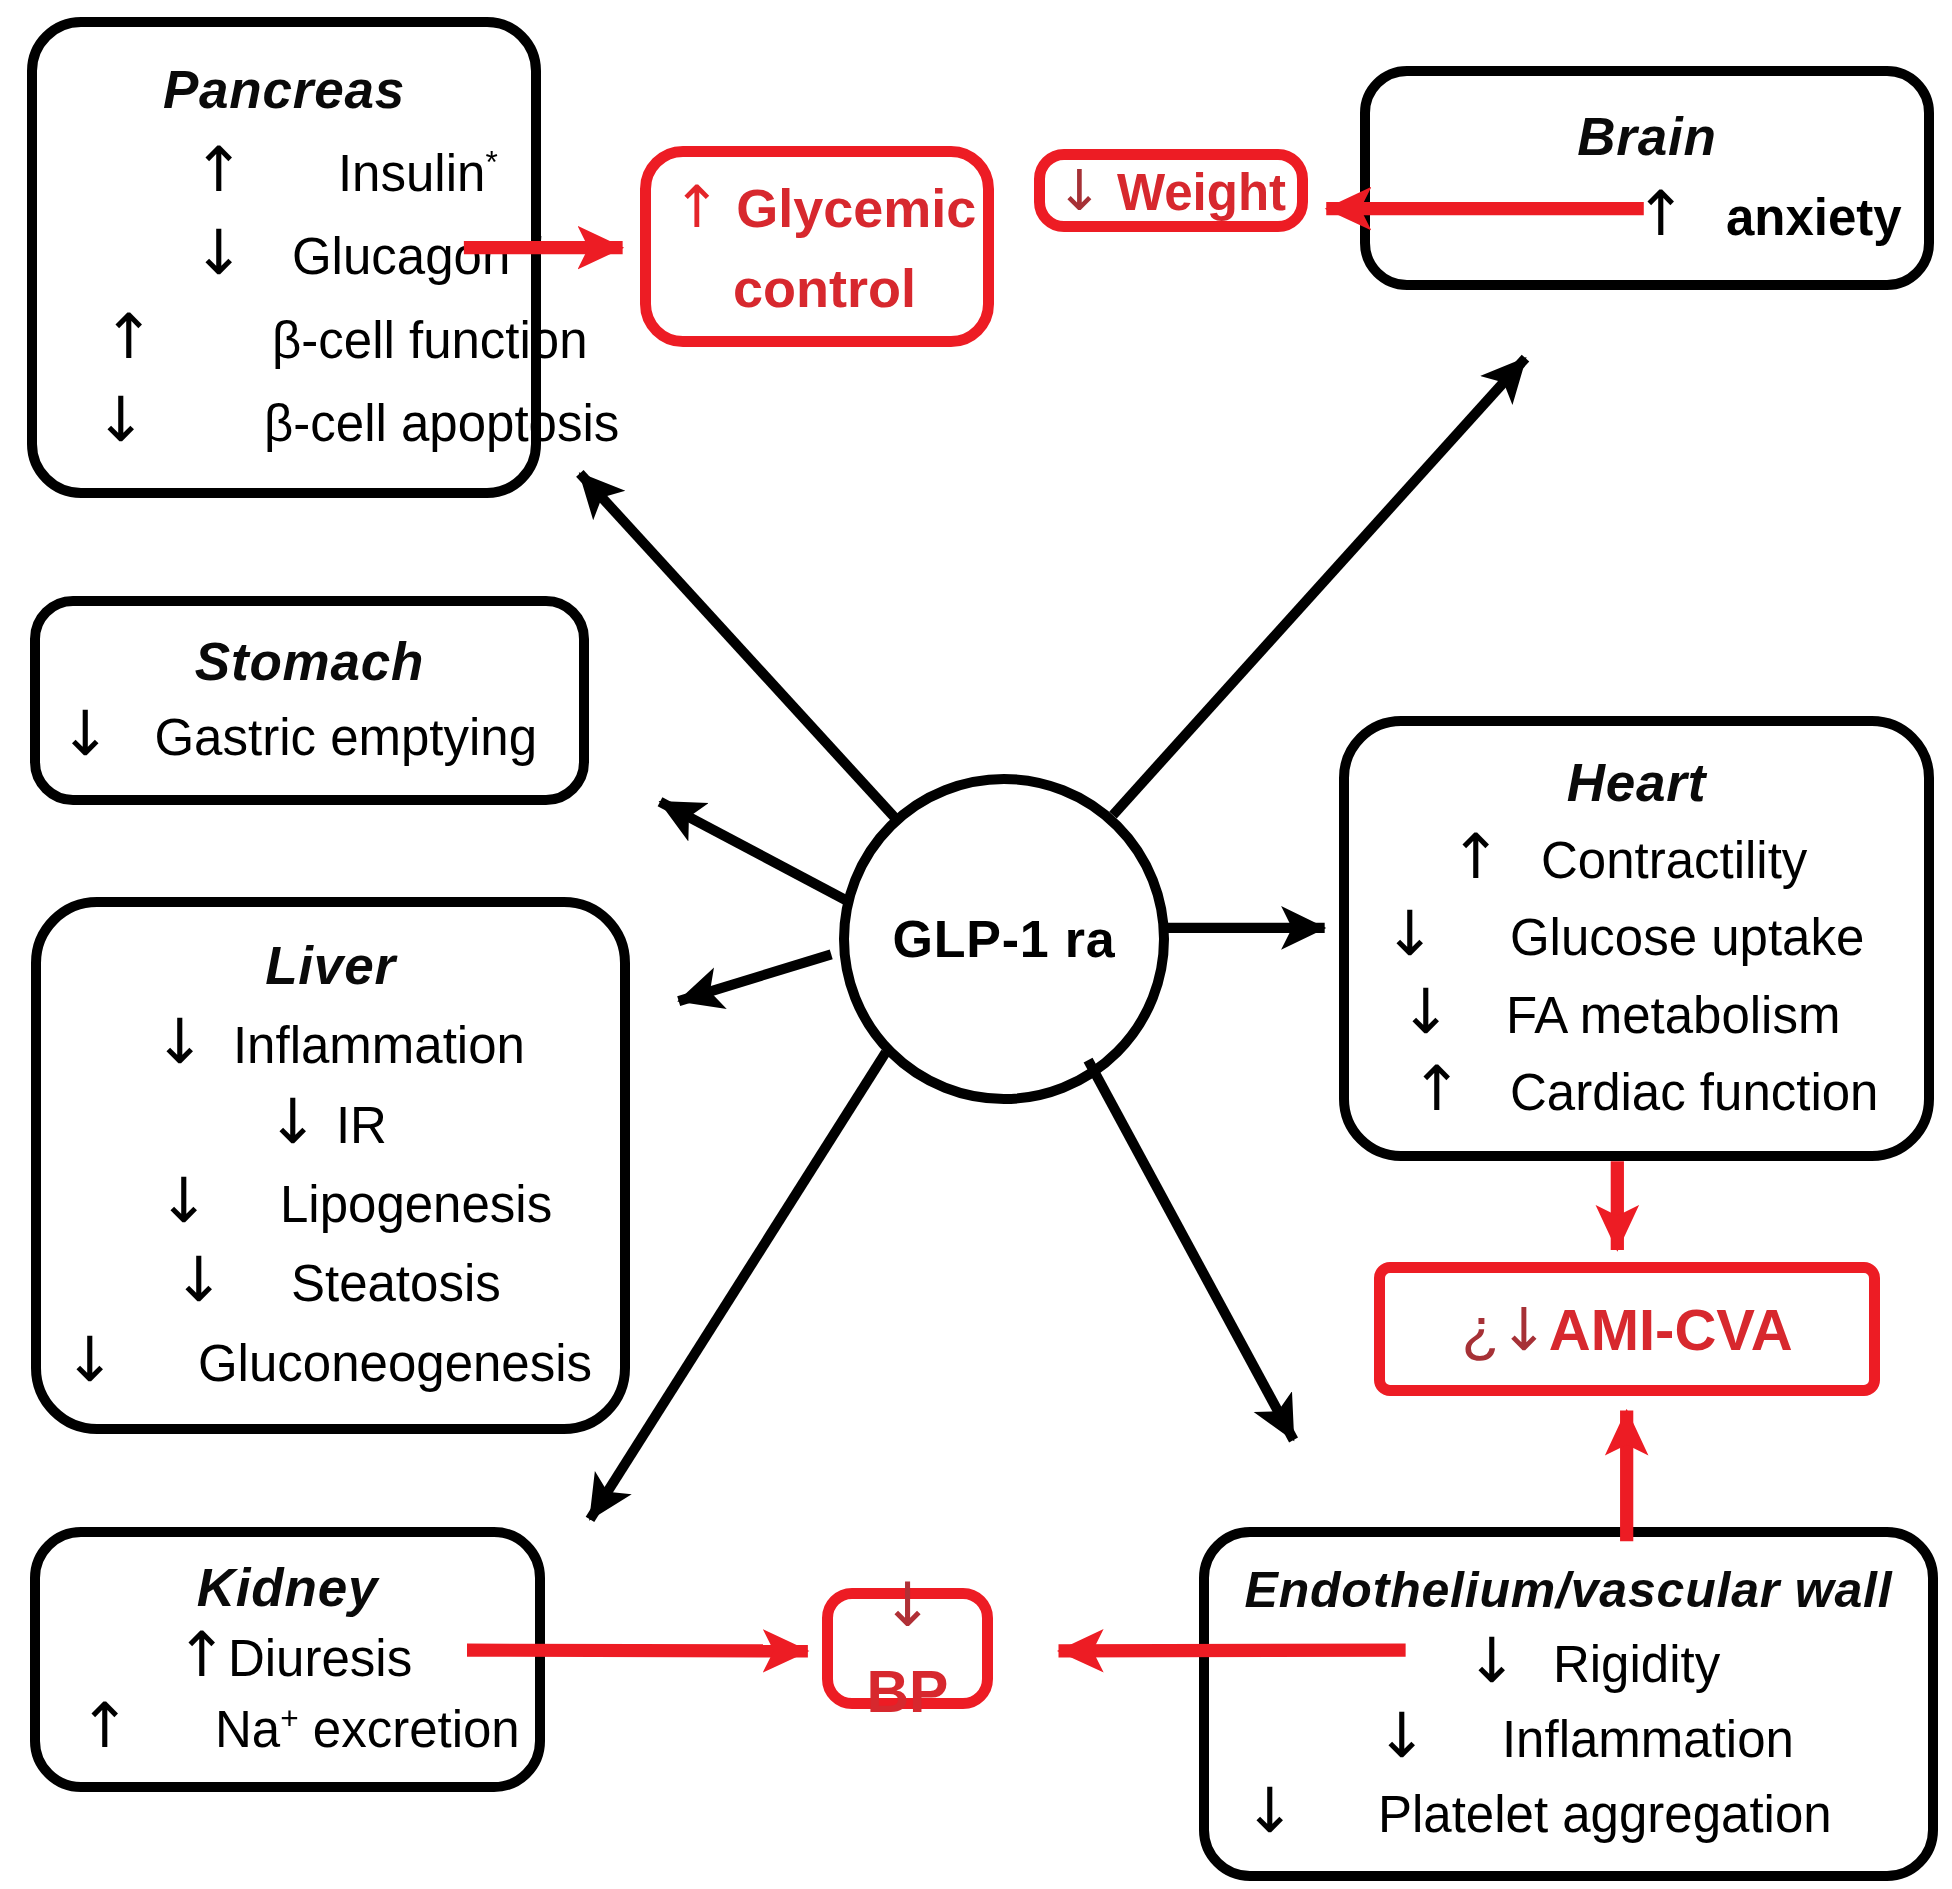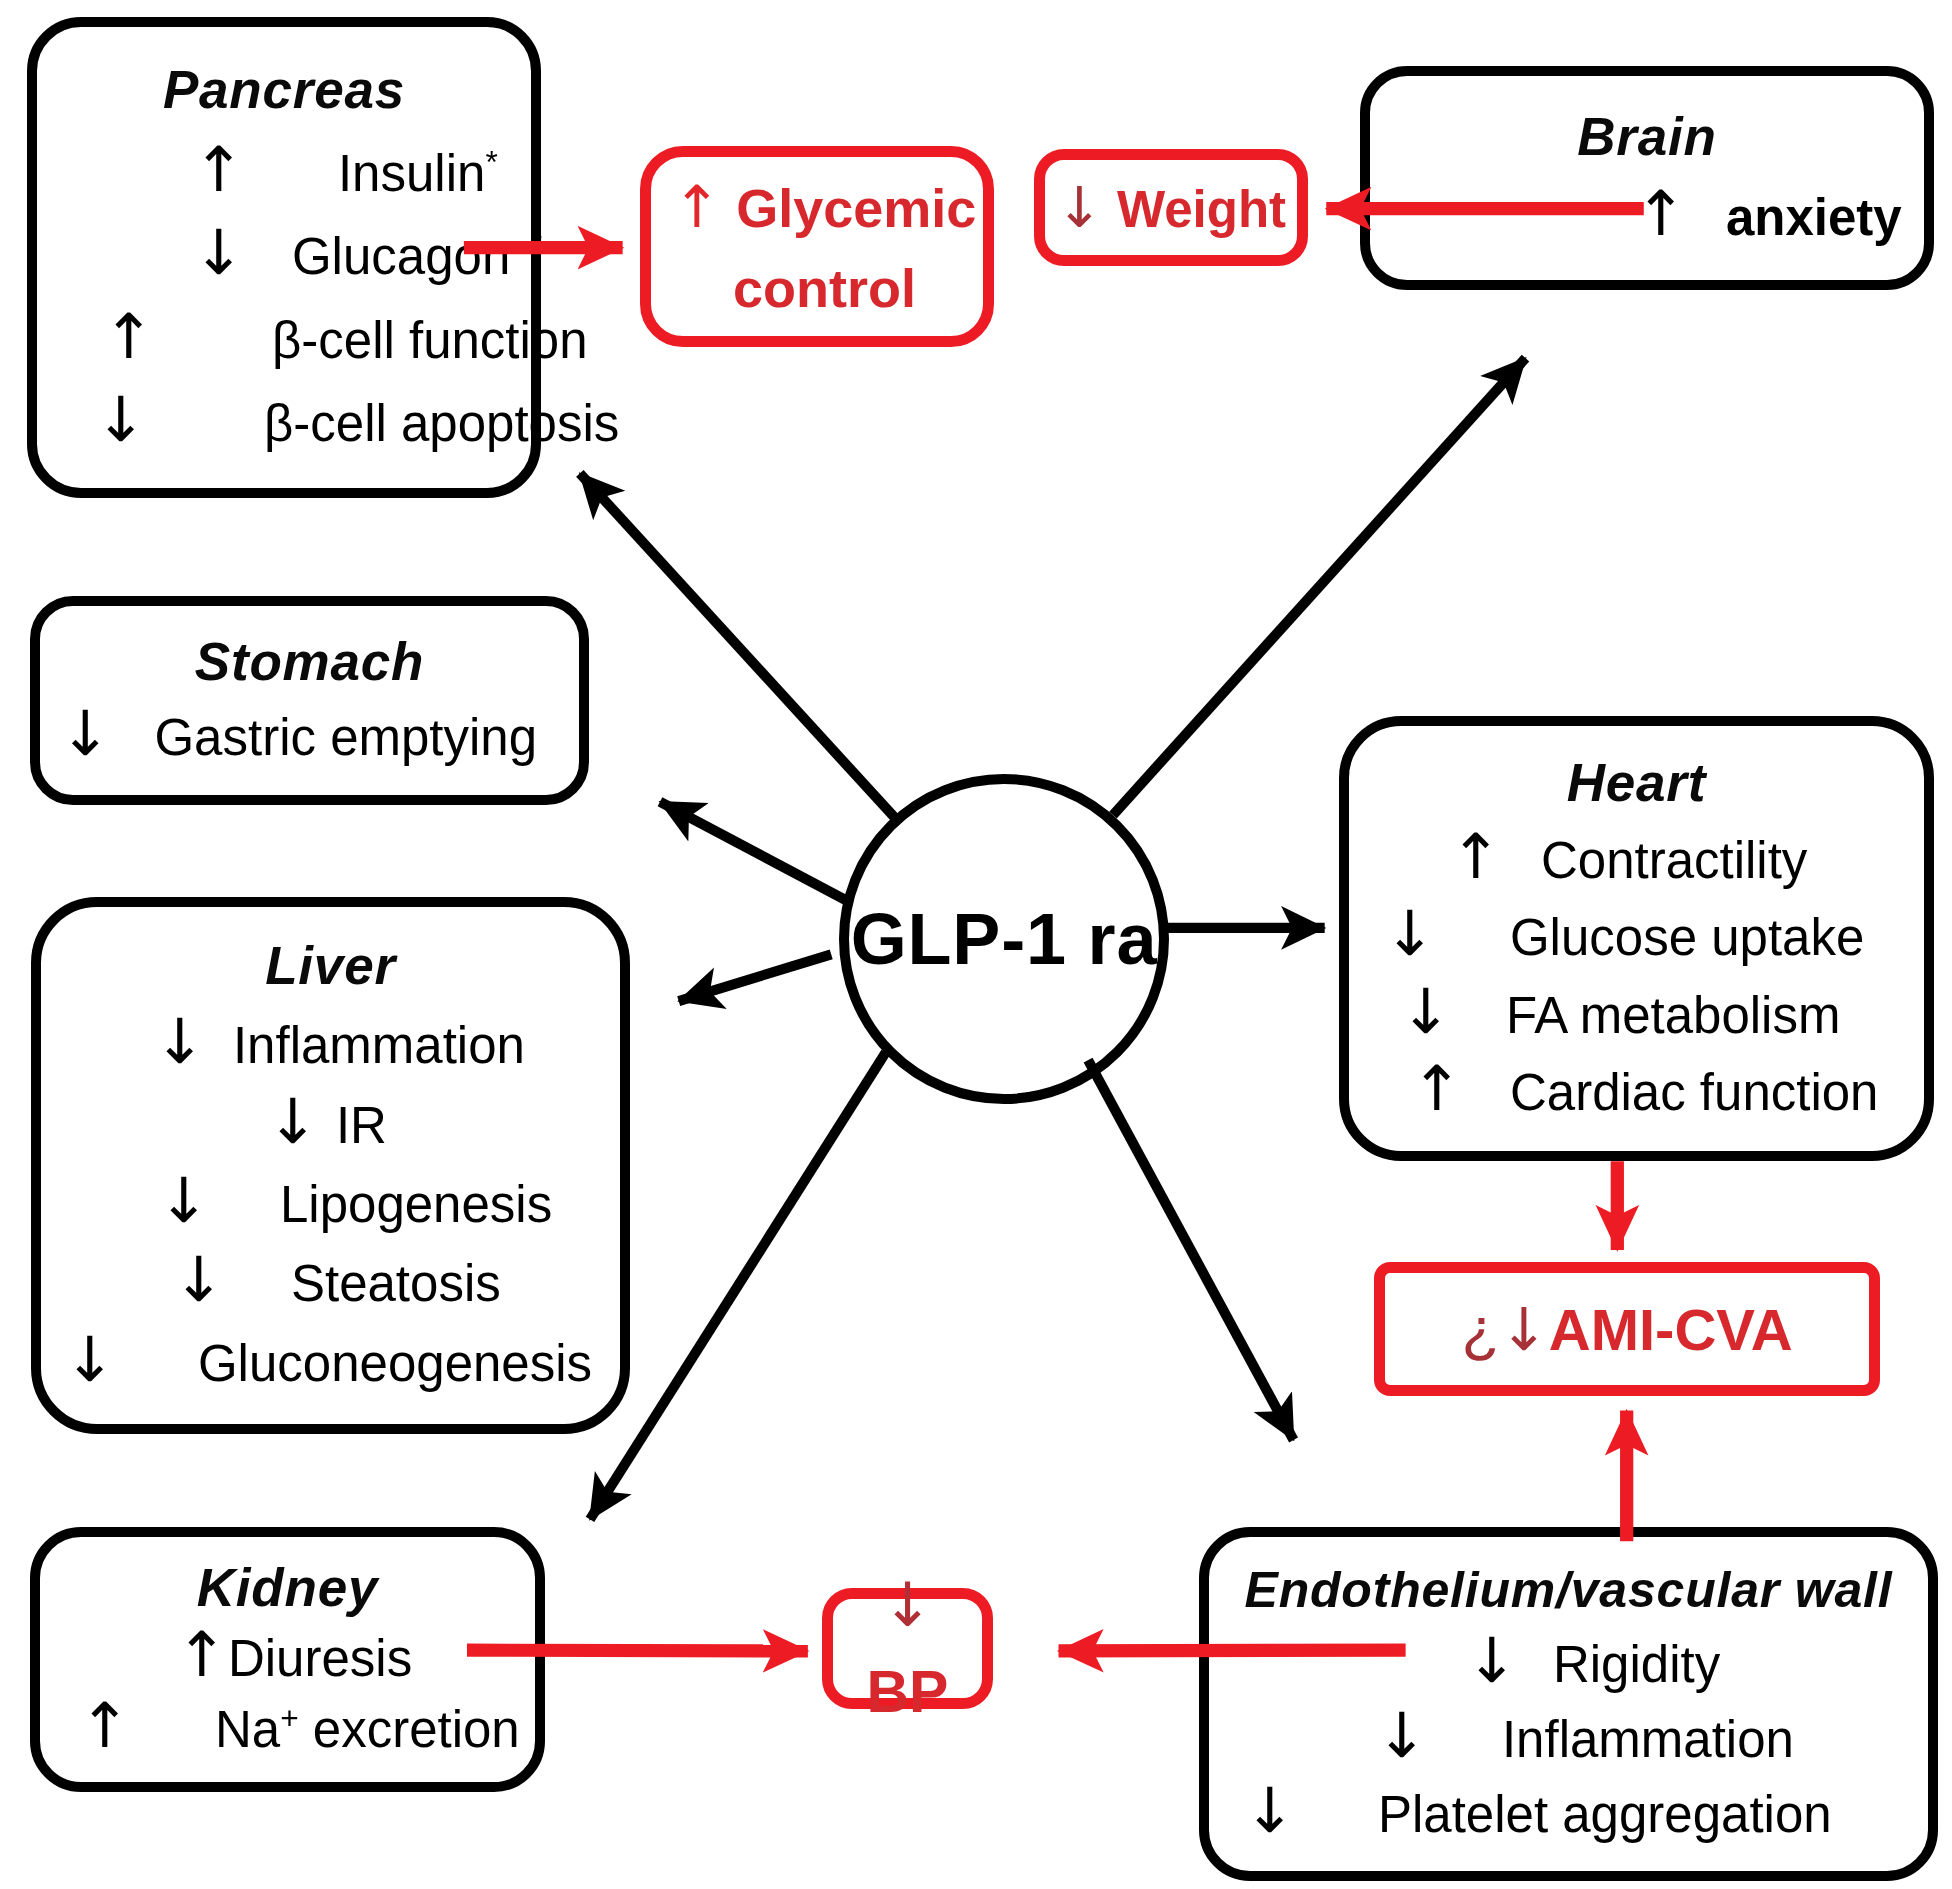--- a/index.html
+++ b/index.html
@@ -31,28 +31,28 @@
   .rtxt{
     text-align:center;font-weight:bold;color:#d7282e;line-height:1.45;
   }
   .rar{font-family:"DejaVu Sans",sans-serif;font-weight:400;}
   
   .circle{
     position:absolute;left:839px;top:774px;width:330px;height:330px;
     border:10px solid #000;border-radius:50%;background:#fff;box-sizing:border-box;
     display:flex;align-items:center;justify-content:center;z-index:2;
   }
-  .circle .ctxt{font-size:72px;font-weight:bold;letter-spacing:0.8px;}
+  .circle .ctxt{font-size:52px;font-weight:bold;letter-spacing:0.8px;}
   
   svg.overlay{position:absolute;left:0;top:0;z-index:5;pointer-events:none;}
 
   
   #pancreas{left:27px;top:17px;width:514px;height:481px;border-radius:54px;}
   #glycemic{left:640px;top:146px;width:354px;height:201px;border-radius:43px;padding-left:15px;}
-  #weight{left:1034px;top:149px;width:274px;height:117px;border-radius:30px;}
+  #weight{left:1034px;top:149px;width:274px;height:83px;border-radius:30px;}
   #brain{left:1360px;top:66px;width:574px;height:224px;border-radius:47px;}
   #stomach{left:30px;top:596px;width:559px;height:209px;border-radius:43px;}
   #liver{left:31px;top:897px;width:599px;height:537px;border-radius:66px;}
   #heart{left:1339px;top:716px;width:595px;height:445px;border-radius:62px;}
   #ami{left:1374px;top:1262px;width:506px;height:134px;border-radius:16px;}
   #kidney{left:30px;top:1527px;width:515px;height:265px;border-radius:51px;}
   #bp{left:822px;top:1588px;width:171px;height:121px;border-radius:30px;}
   #endothelium{left:1199px;top:1527px;width:739px;height:354px;border-radius:51px;}
   #endothelium .title{font-size:50px;}
   #glycemic .rtxt{font-size:54px;max-width:311px;}

